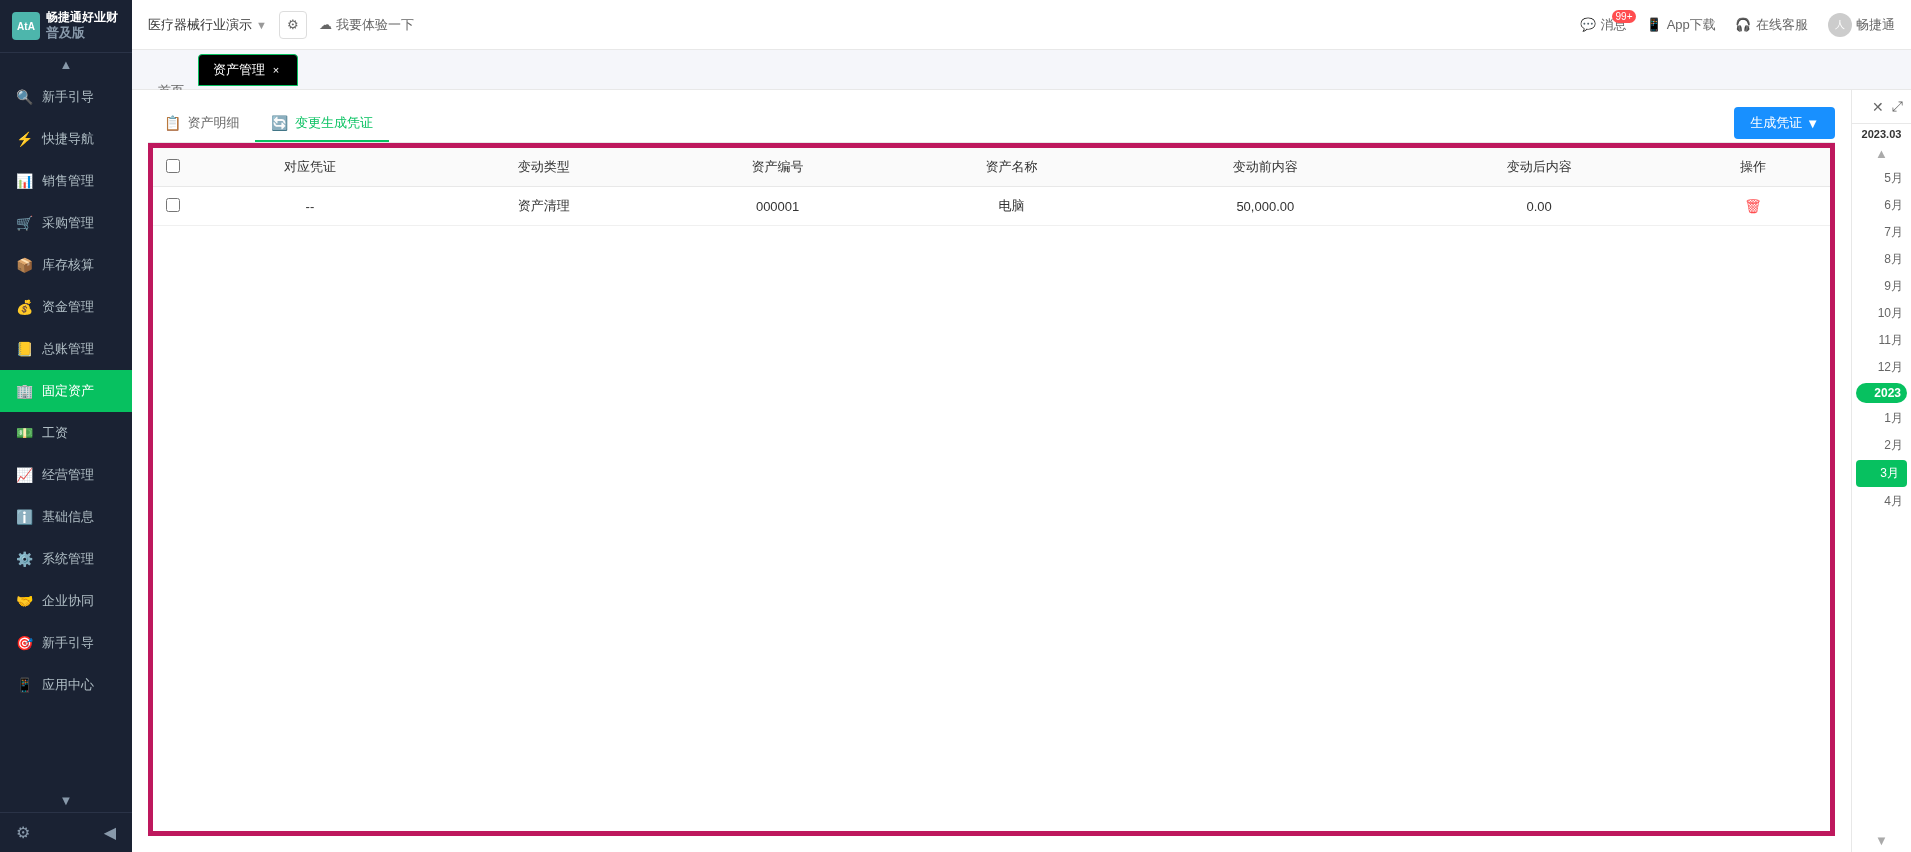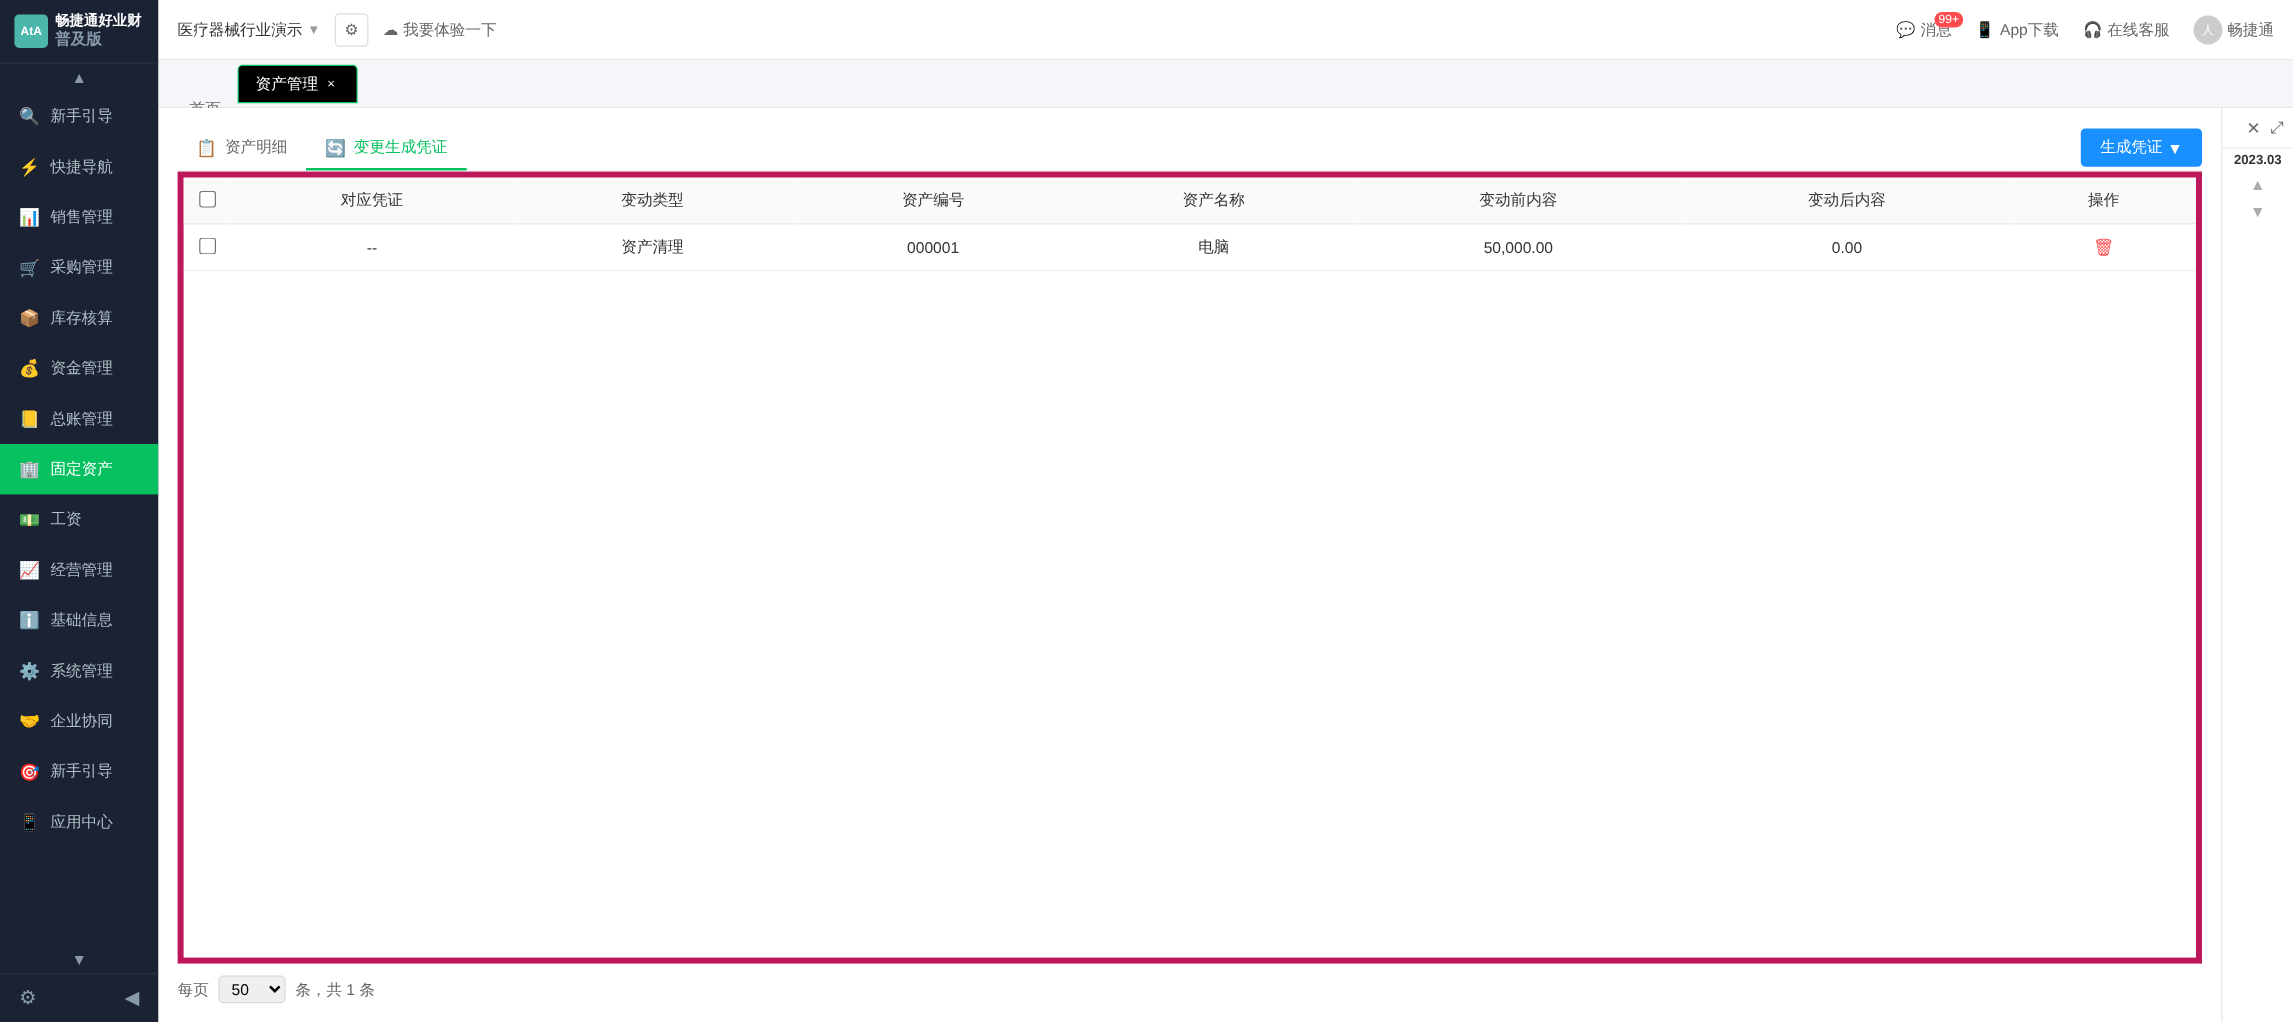--- a/index.html
+++ b/index.html
@@ -606,35 +606,40 @@
                 <span>0.00</span>
               </td>
               <td>
                 <button class="delete-btn">🗑</button>
               </td>
             </tr>
           </tbody>
         </table>
       </div>
 
-      <div class="pagination">
-        <span>每页</span>
-        <select>
-          <option>10</option>
-          <option>20</option>
-          <option selected="">50</option>
-          <option>100</option>
-        </select>
-        <span>条，共 1 条</span>
-      </div>
     </div>
 
     <div class="right-panel">
       <div class="right-panel-header">
         <button class="panel-btn">✕</button>
         <button class="panel-btn">⤢</button>
       </div>
       <div class="year-label">2023.03</div>
       <div class="scroll-nav-up">▲</div>
+      <div class="month-list">
+        <div class="month-item">5月</div>
+        <div class="month-item">6月</div>
+        <div class="month-item">7月</div>
+        <div class="month-item">8月</div>
+        <div class="month-item">9月</div>
+        <div class="month-item">10月</div>
+        <div class="month-item">11月</div>
+        <div class="month-item">12月</div>
+        <div class="month-item year-row current-year">2023</div>
+        <div class="month-item">1月</div>
+        <div class="month-item">2月</div>
+        <div class="month-item active">3月</div>
+        <div class="month-item">4月</div>
+      </div>
       <div class="scroll-nav-down">▼</div>
     </div>
   </div>
 </div>
 
 </body></html>

